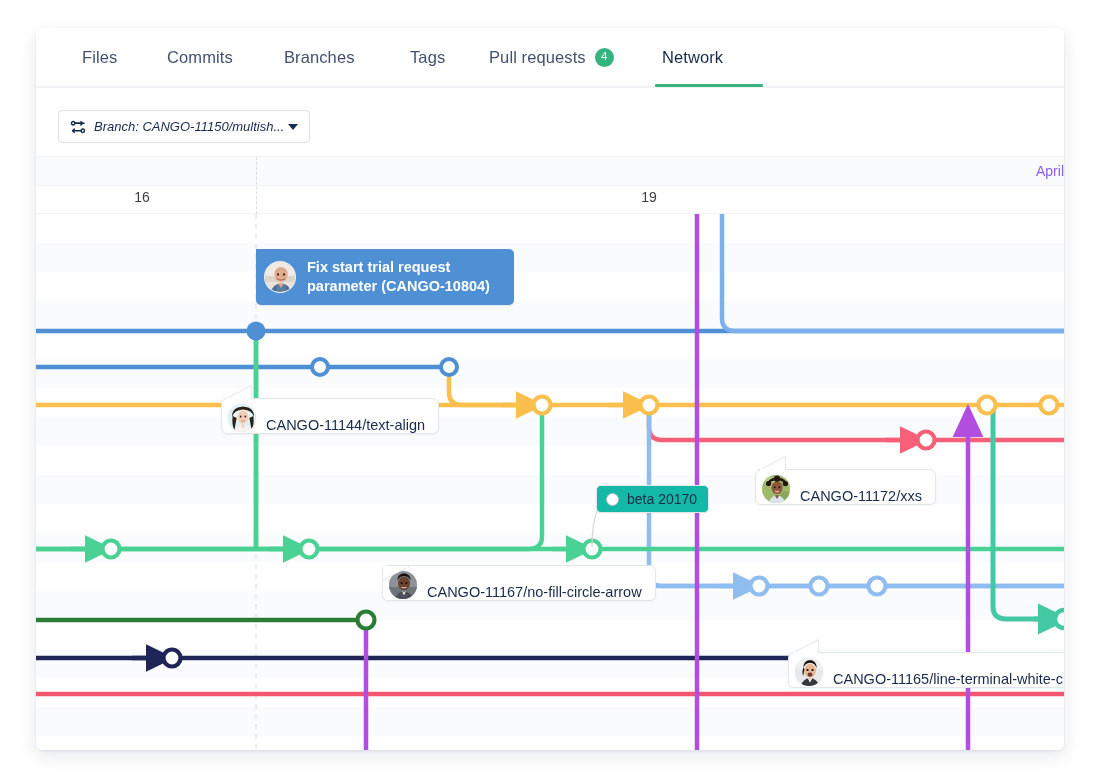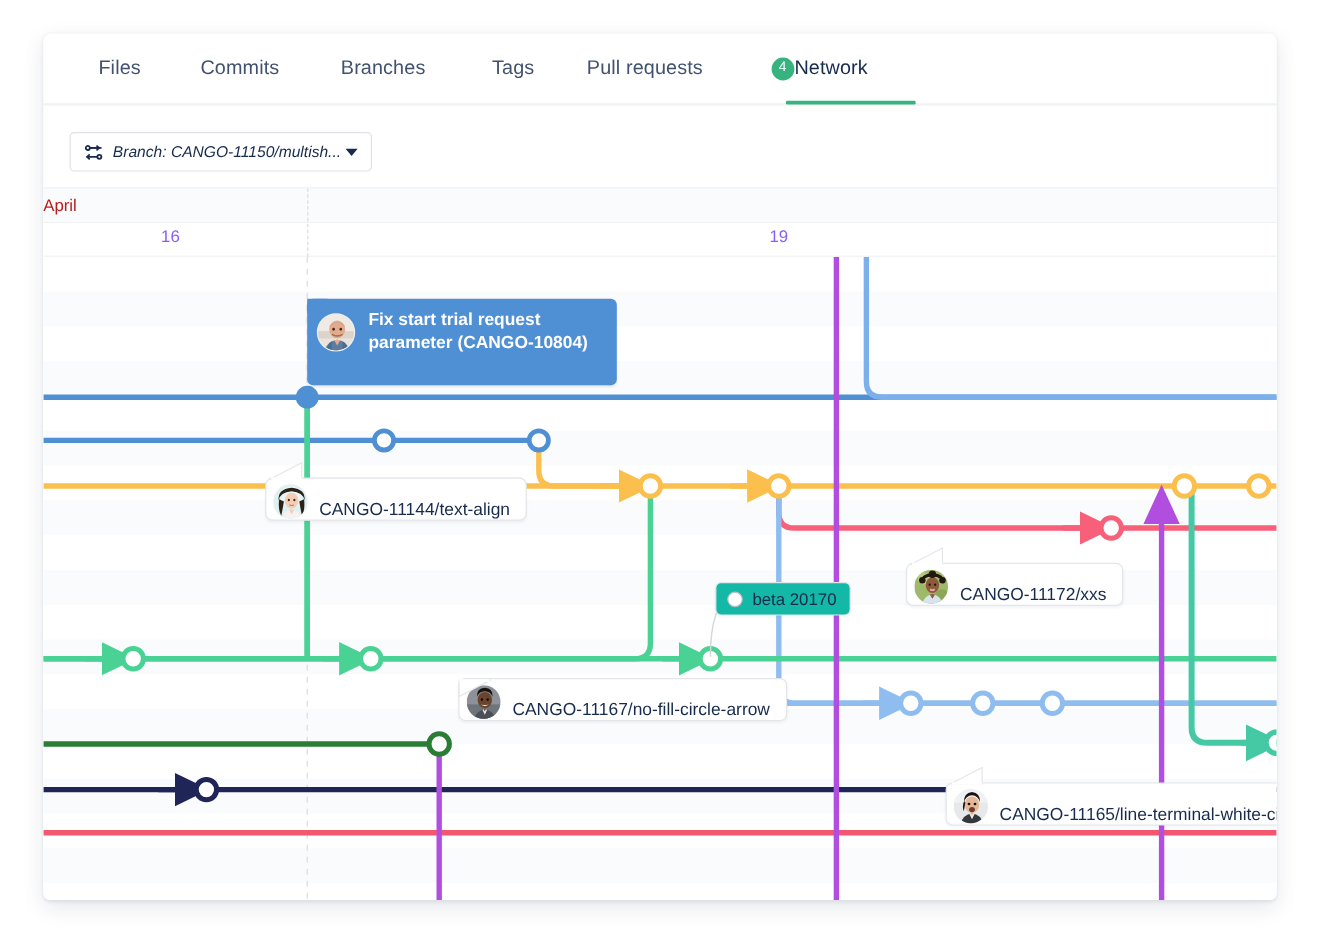--- a/index.html
+++ b/index.html
@@ -104,38 +104,38 @@
     left: 0; top: 128px;
     width: 1028px; height: 30px;
     background: #fafbfc;
     border-top: 1px solid #f1f2f4;
     border-bottom: 1px solid #f1f2f4;
     box-sizing: border-box;
   }
   .tl-month-label {
     position: absolute;
     left: 0; right: 0; top: 6px;
-    text-align: left;
+    text-align: right;
     font-size: 14px;
-    color: #b91c1c;
+    color: #8b5cf6;
   }
   .tl-days {
     position: absolute;
     left: 0; top: 158px;
     width: 1028px; height: 28px;
     background: #ffffff;
     border-bottom: 1px solid #f1f2f4;
     box-sizing: border-box;
   }
   .tl-day {
     position: absolute;
     top: 3px;
     transform: translateX(-50%);
     font-size: 14px;
-    color: #8b5cf6;
+    color: #404040;
   }
 
   
   .graph {
     position: absolute;
     left: 0; top: 186px;
     width: 1028px; height: 536px;
     overflow: hidden;
   }
   .graph svg { position: absolute; left: 0; top: 0; }
@@ -158,21 +158,21 @@
   }
   .bubble-white .btext {
     font-size: 14.5px;
     color: #172b4d;
     margin-left: 9px;
     white-space: nowrap;
   }
   .bubble-blue {
     background: #4f8fd4;
     border-radius: 5px;
-    padding: 9px 14px 25px 8px;
+    padding: 9px 14px 9px 8px;
     box-shadow: 0 1px 2px rgba(9,30,66,0.10);
   }
   .bubble-blue .btext {
     font-size: 14.5px;
     color: #ffffff;
     font-weight: bold;
     margin-left: 11px;
     line-height: 1.32;
     max-width: 205px;
   }
@@ -226,21 +226,21 @@
       </div>
       <div class="tab" style="left:248px;">
         <span>Branches</span>
       </div>
       <div class="tab" style="left:131px;">
         <span>Commits</span>
       </div>
       <div class="tab" style="left:374px;">
         <span>Tags</span>
       </div>
-      <div class="tab" style="left:453px;gap:48px;">
+      <div class="tab" style="left:453px;">
         <span>Pull requests</span>
         <span class="pr-badge">4</span>
       </div>
       <div class="tab active" style="left:626px;text-align:center;">
         <span>Network</span>
       </div>
       <div class="tab-underline" style="left:619px; width:108px;"></div>
     </div>
 
     <div class="branch-select">

